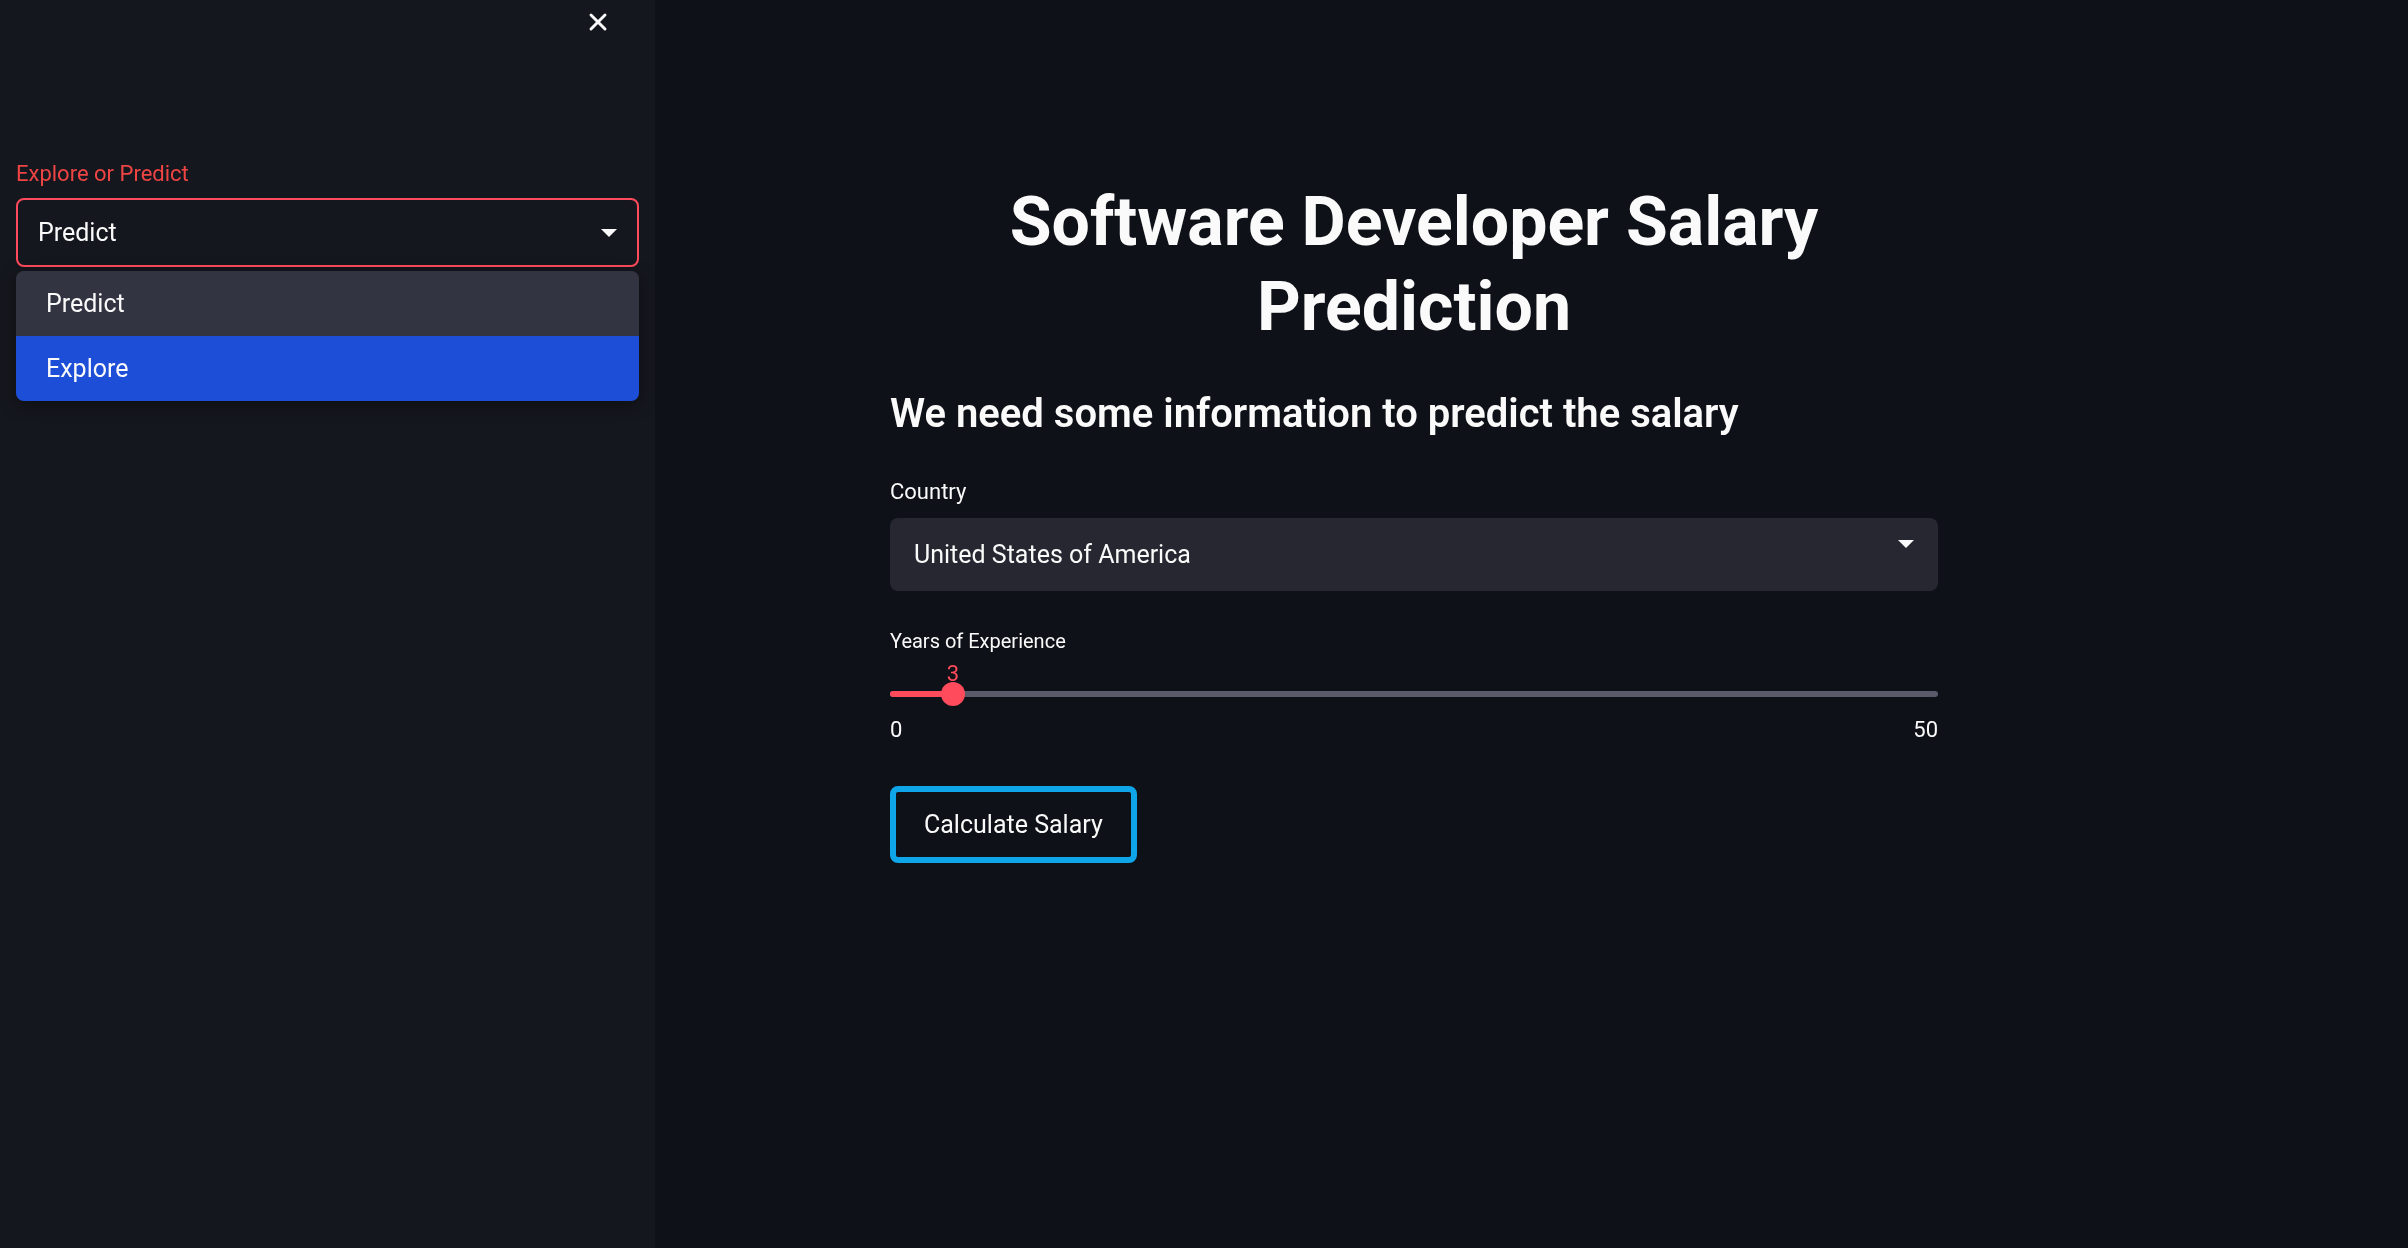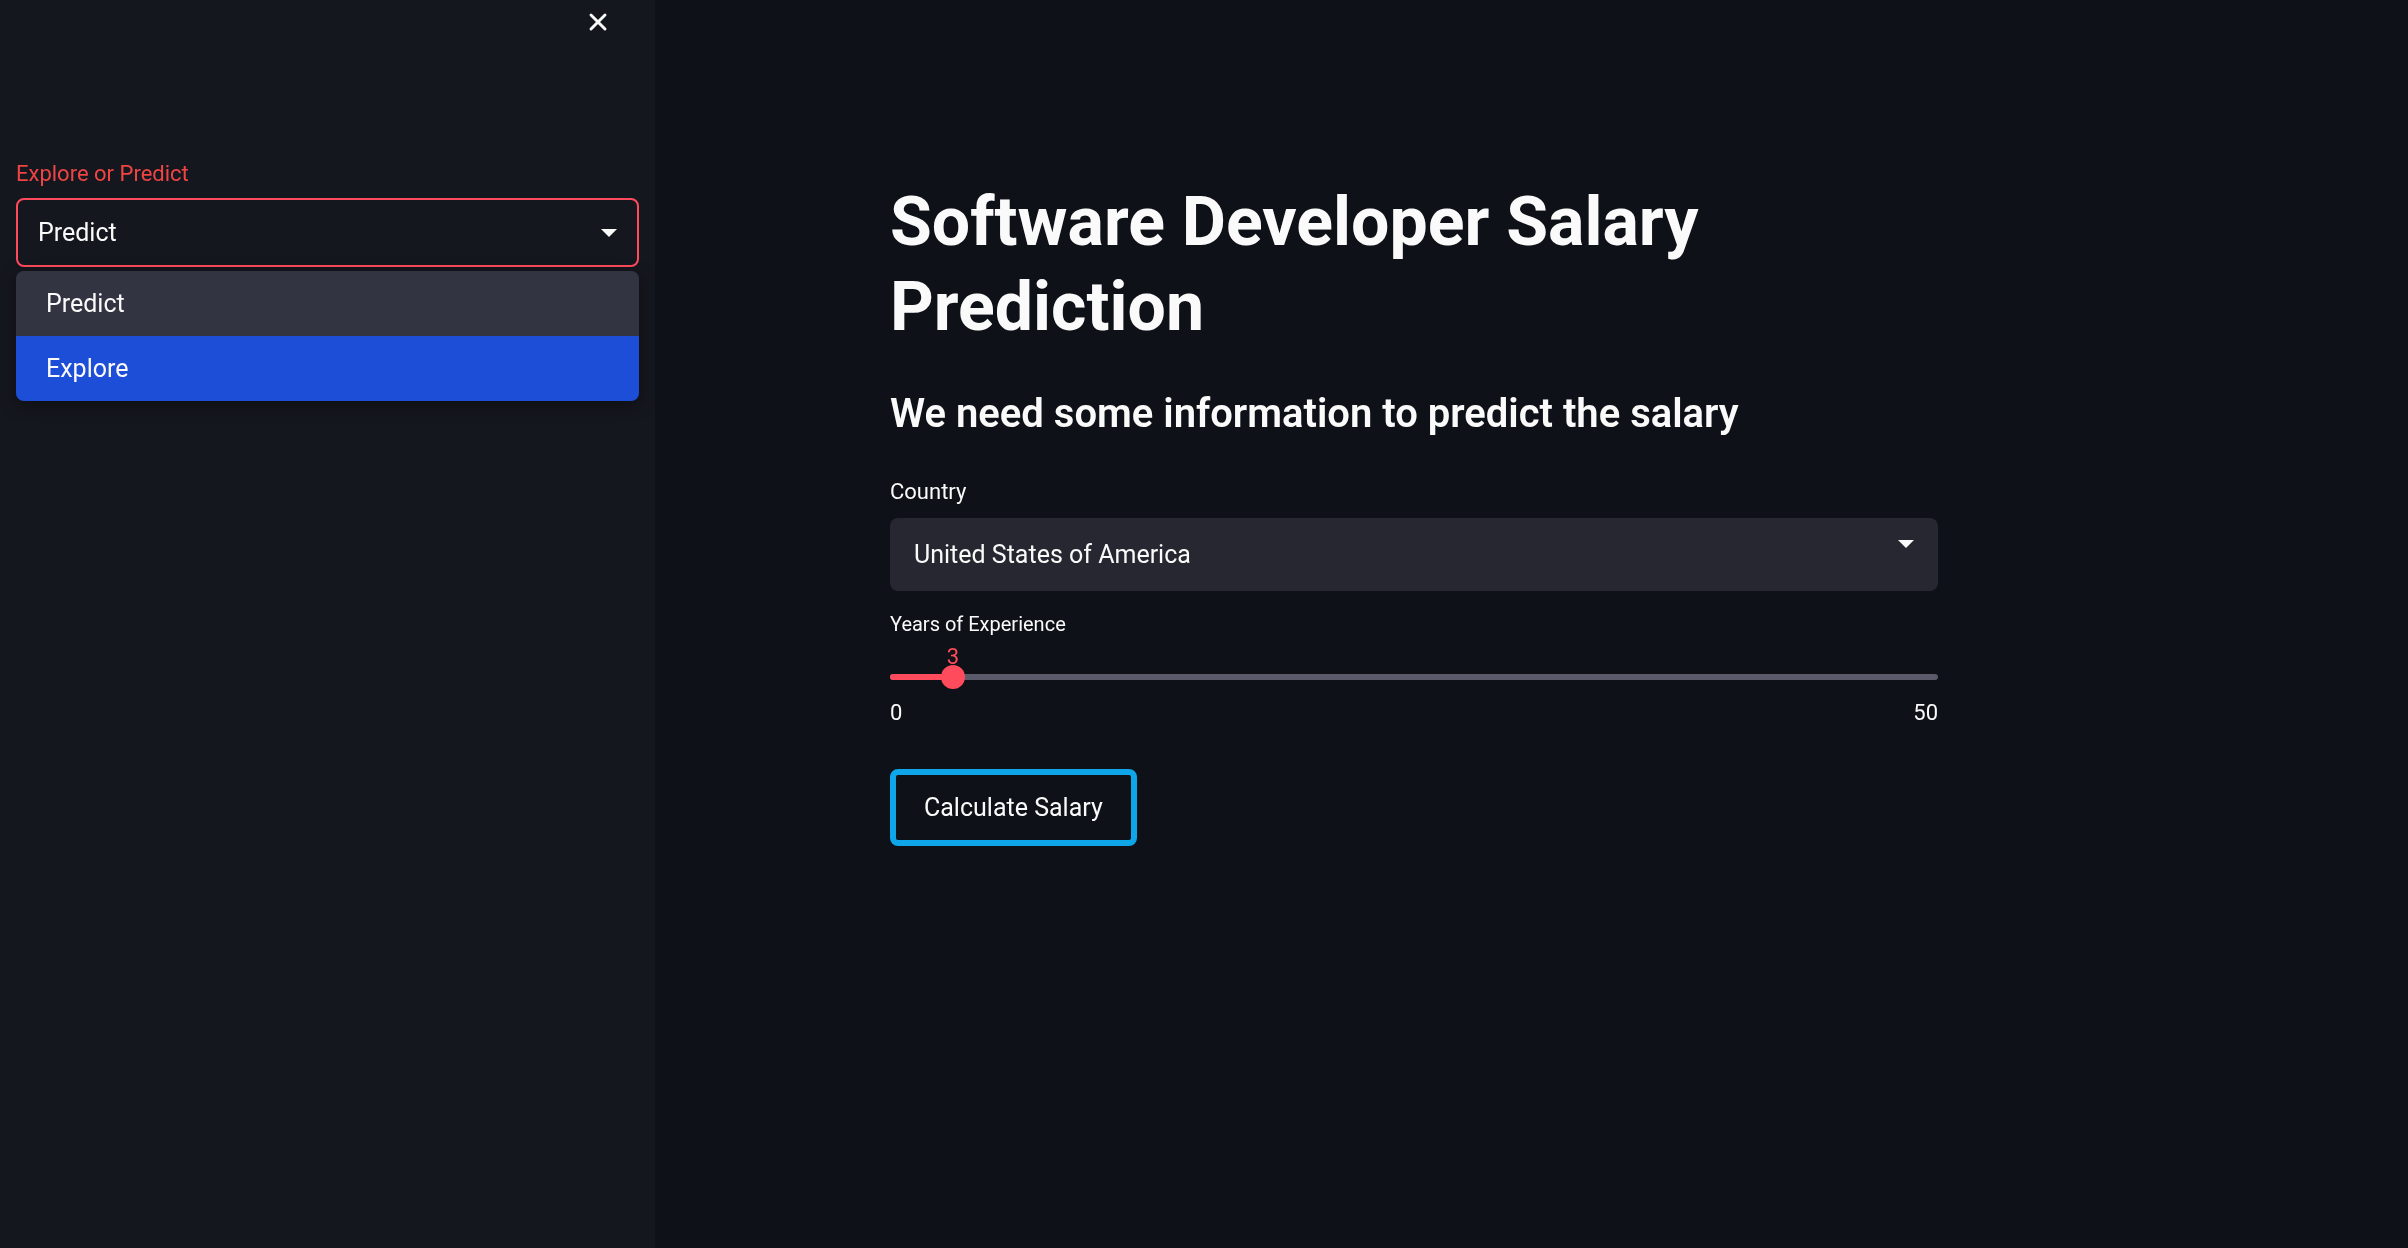--- a/index.html
+++ b/index.html
@@ -100,31 +100,32 @@
       flex: 1;
       padding: 180px 470px 0 235px;
     }
     
     .page-title {
       font-size: 68px;
       font-weight: 700;
       color: #fafafa;
       line-height: 1.25;
       margin-bottom: 40px;
+      text-align: center;
     }
     
     .page-subtitle {
       font-size: 40px;
       font-weight: 600;
       color: #fafafa;
       margin-bottom: 42px;
     }
     
     .form-group {
-      margin-bottom: 21px;
+      margin-bottom: 38px;
     }
     
     .form-label {
       font-size: 22px;
       color: #fafafa;
       margin-bottom: 14px;
       font-weight: 400;
     }
     
     .form-select {

